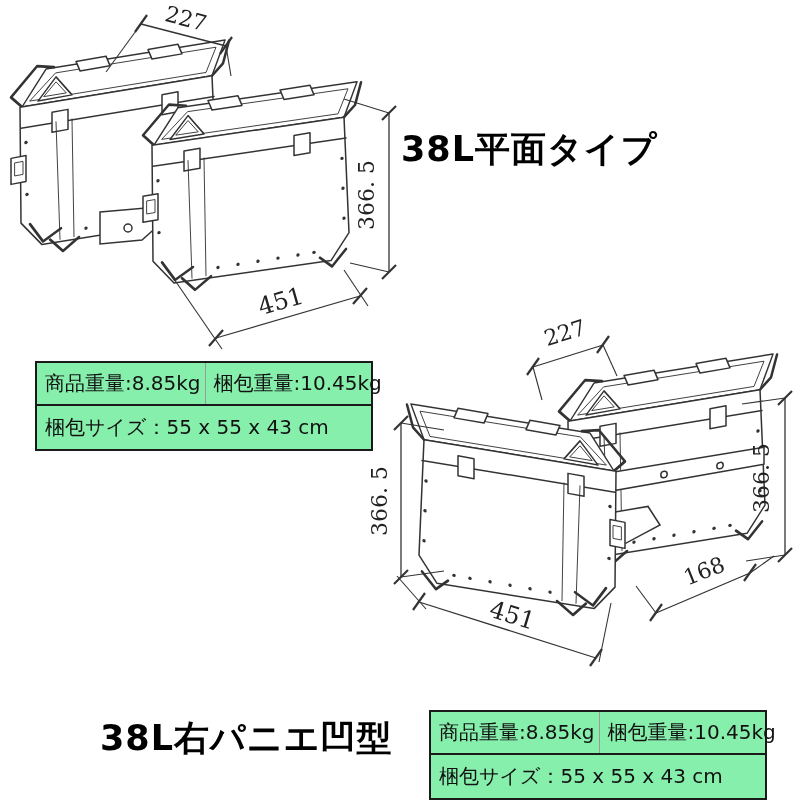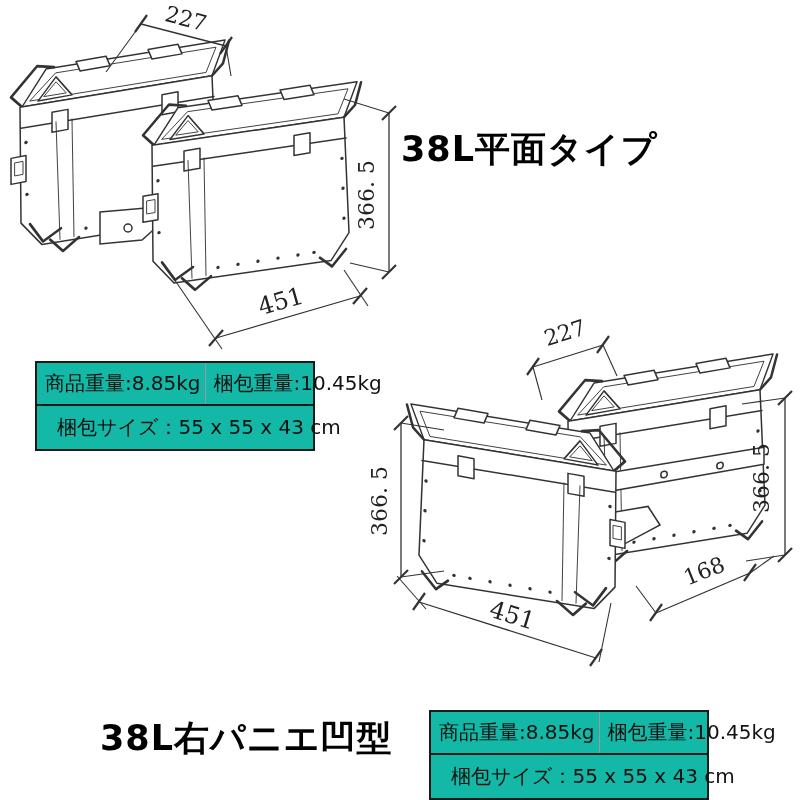--- a/index.html
+++ b/index.html
@@ -8,33 +8,33 @@
     background:#ffffff;
     font-family:"DejaVu Sans","Liberation Sans",sans-serif;
   }
   .abs{position:absolute;}
   .title{
     font-size:35px;font-weight:700;color:#000;letter-spacing:1px;
     white-space:nowrap;
     text-align:right;
   }
   .spec-table{
-    width:280px;border:2px solid #1a1a1a;background:#14b8a6;
+    width:338px;border:2px solid #1a1a1a;background:#86efac;
     color:#111;font-size:20px;box-sizing:border-box;
   }
   .spec-row1{
     display:flex;border-bottom:2px solid #1a1a1a;
   }
   .spec-cell{
     flex:1;padding:7px 4px 7px 8px;white-space:nowrap;
     display:flex;align-items:center;
   }
   .spec-cell.first{border-right:1.5px solid #999999;}
   .spec-row2{
-    padding:8px 4px 8px 20px;white-space:nowrap;
+    padding:8px 4px 8px 8px;white-space:nowrap;
     display:flex;align-items:center;
   }
   svg text{
     font-family:"DejaVu Serif","Liberation Serif",serif;
     fill:#222222;
   }
 </style>
 </head>
 <body>
 

